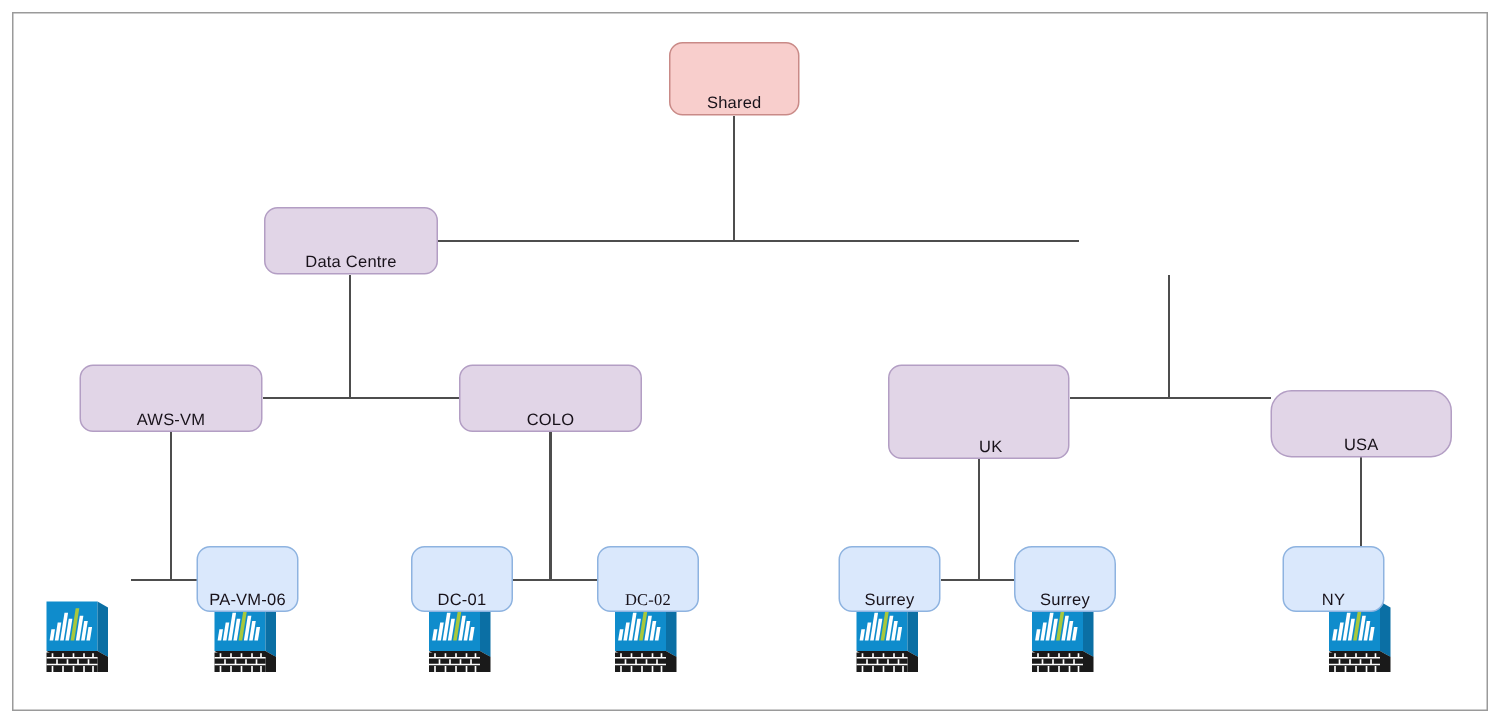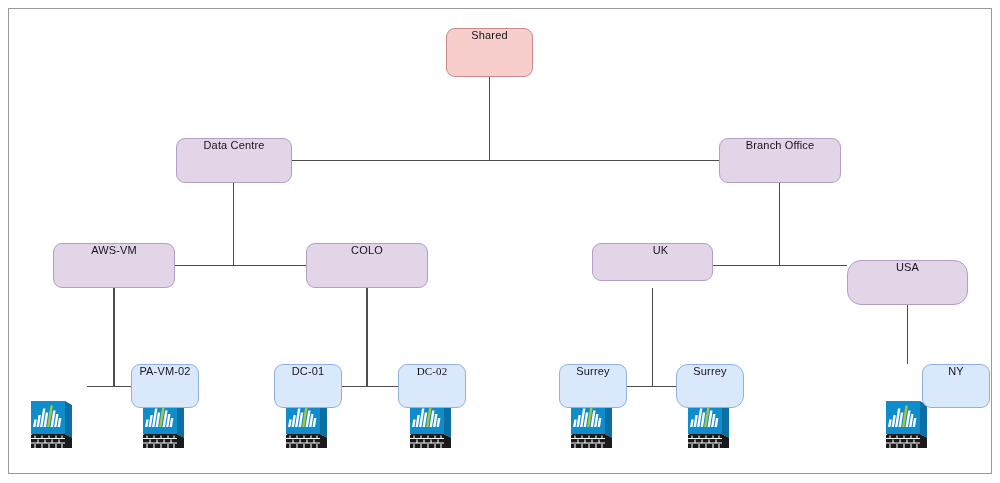--- a/index.html
+++ b/index.html
@@ -33,21 +33,21 @@
     left: 0;
     top: 0;
     width: 1000px;
     height: 483px;
   }
   .node {
     position: absolute;
     box-sizing: border-box;
     border-radius: 9px;
     display: flex;
-    align-items: flex-start;
+    align-items: flex-end;
     justify-content: center;
     text-align: center;
     font-size: 11px;
     line-height: 13px;
     color: #18121a;
     letter-spacing: 0.15px;
     z-index: 5;
   }
   .node.pink {
     background: #f8cecc;
@@ -97,53 +97,50 @@
     </g>
   </svg>
 
   <div class="node pink" style="left:446px; top:28px; width:87px; height:49px;">
     <span>Shared</span>
   </div>
 
   <div class="node purple" style="left:176px; top:138px; width:116px; height:45px;">
     <span>Data Centre</span>
   </div>
-  <div class="node purple" style="left:719px; top:138px; width:122px; height:45px;">
-    <span>Branch Office</span>
-  </div>
 
   <div class="node purple" style="left:53px; top:243px; width:122px; height:45px;">
     <span>AWS-VM</span>
   </div>
   <div class="node purple" style="left:306px; top:243px; width:122px; height:45px;">
     <span>COLO</span>
   </div>
-  <div class="node purple" style="left:592px; top:243px; width:121px; height:38px;padding-left:16px;">
+  <div class="node purple" style="left:592px; top:243px; width:121px; height:63px;padding-left:16px;">
     <span>UK</span>
   </div>
   <div class="node purple" style="left:847px; top:260px; width:121px; height:45px;border-radius:14px;">
     <span>USA</span>
   </div>
 
   <div class="node blue" style="left:131px; top:364px; width:68px; height:44px;">
-    <span>PA-VM-02</span>
+    <span>PA-VM-06</span>
   </div>
   <div class="node blue" style="left:274px; top:364px; width:68px; height:44px;">
     <span>DC-01</span>
   </div>
   <div class="node blue" style="left:398px; top:364px; width:68px; height:44px;font-family:Liberation Serif, serif;">
     <span>DC-02</span>
   </div>
   <div class="node blue" style="left:559px; top:364px; width:68px; height:44px;">
     <span>Surrey</span>
   </div>
   <div class="node blue" style="left:676px; top:364px; width:68px; height:44px;border-radius:12px;">
     <span>Surrey</span>
   </div>
-  <div class="node blue" style="left:922px; top:364px; width:68px; height:44px;">
+  <div class="node blue" style="left:855px; top:364px; width:68px; height:44px;">
     <span>NY</span>
   </div>
 
   <div class="fw-icon" style="left:29px; top:399px; width:49px; height:52px;"><svg viewBox="0 0 49 52" width="49" height="52">
         <rect x="2" y="2" width="34" height="33" fill="#0f8ccc"></rect>
         <polygon points="36,2 43,6 43,39 36,35" fill="#0b6fa4"></polygon>
         <g transform="skewX(-9) translate(3,0)">
           <rect x="5.5" y="20.5" width="2.4" height="7.5" fill="#ffffff"></rect>
           <rect x="9" y="16" width="2.4" height="12" fill="#ffffff"></rect>
           <rect x="12.5" y="9.5" width="2.4" height="18.5" fill="#ffffff"></rect>

